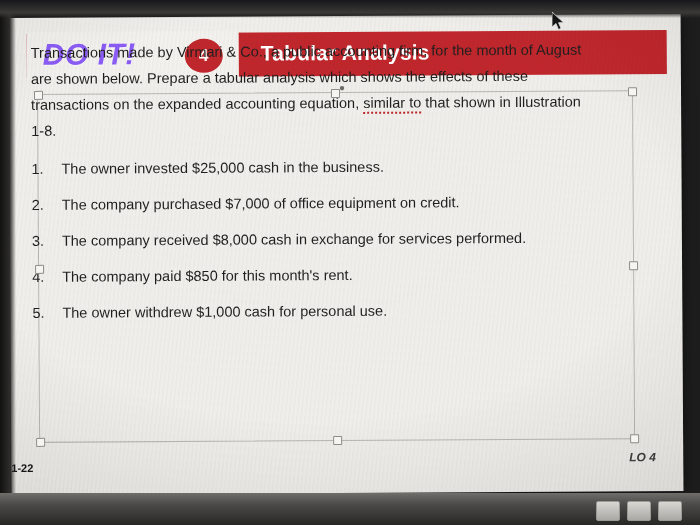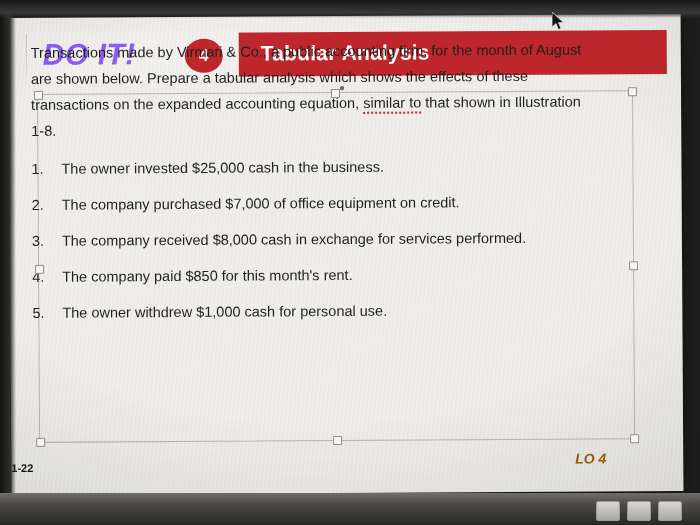--- a/index.html
+++ b/index.html
@@ -192,26 +192,26 @@
   #slide-num {
     position: absolute;
     left: 0px;
     top: 444px;
     font-size: 11px;
     font-weight: bold;
     color: #141414;
   }
   #lo-tag {
     position: absolute;
-    left: 564px;
+    left: 618px;
     top: 436px;
-    font-size: 14px;
+    font-size: 12px;
     font-weight: bold;
     font-style: italic;
-    color: #a16207;
+    color: #404040;
   }
 
   
   #cursor {
     position: absolute;
     left: 552px;
     top: 12px;
     z-index: 40;
   }
   

